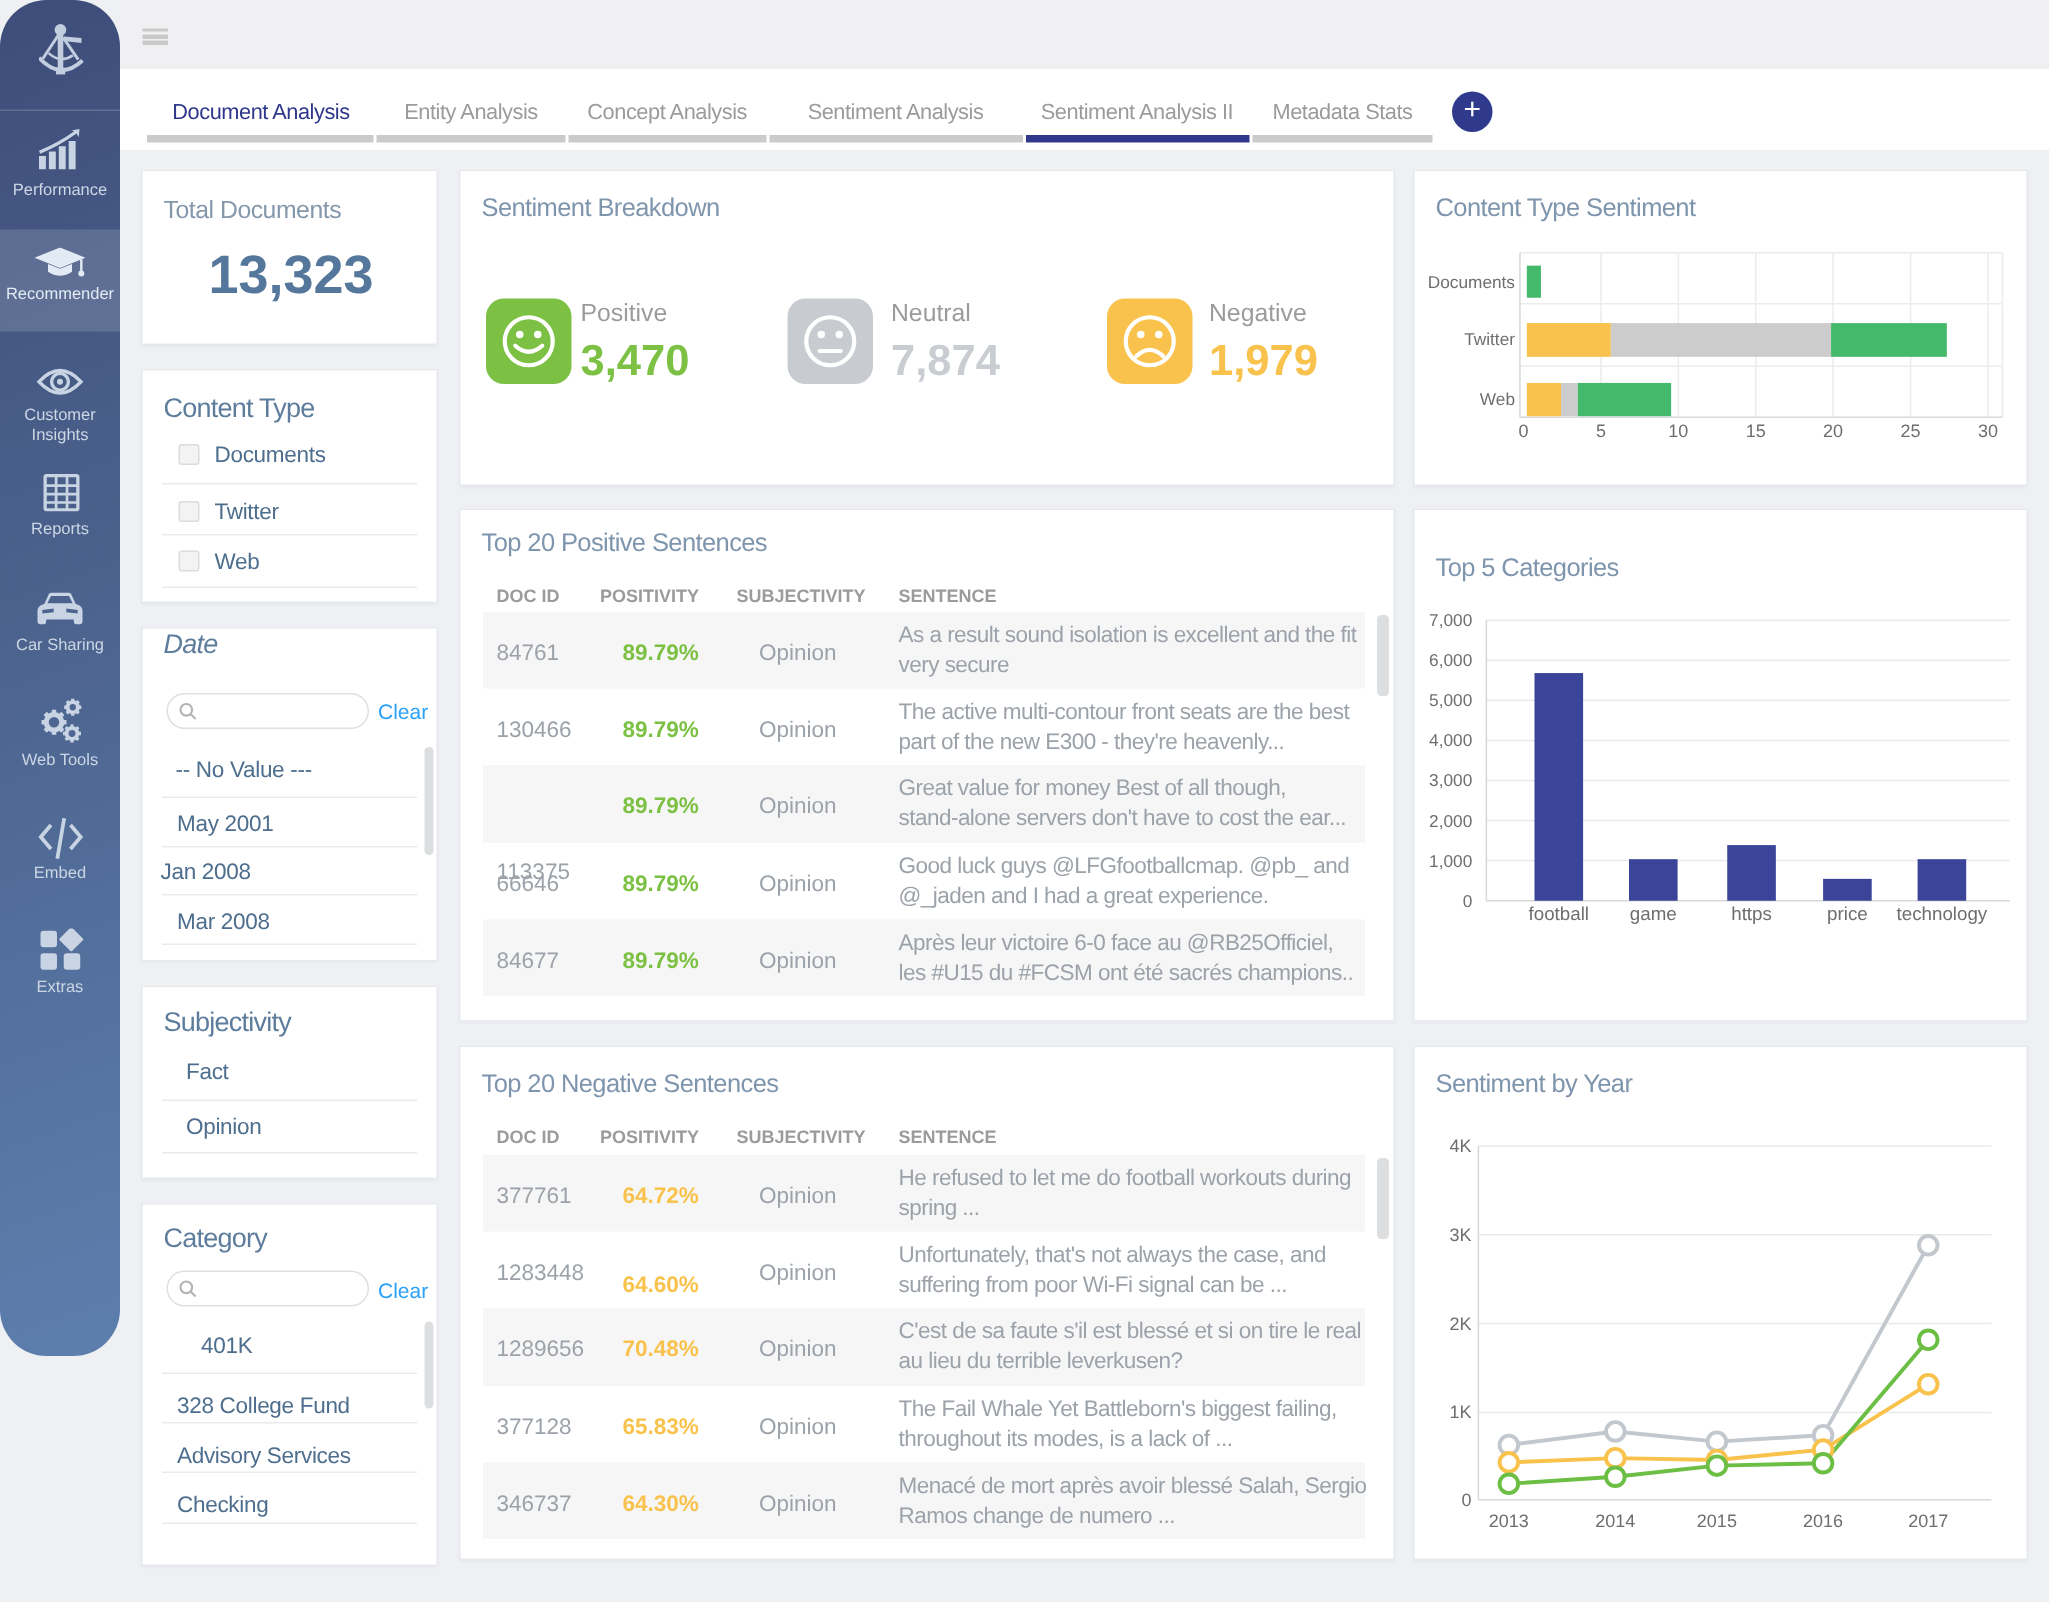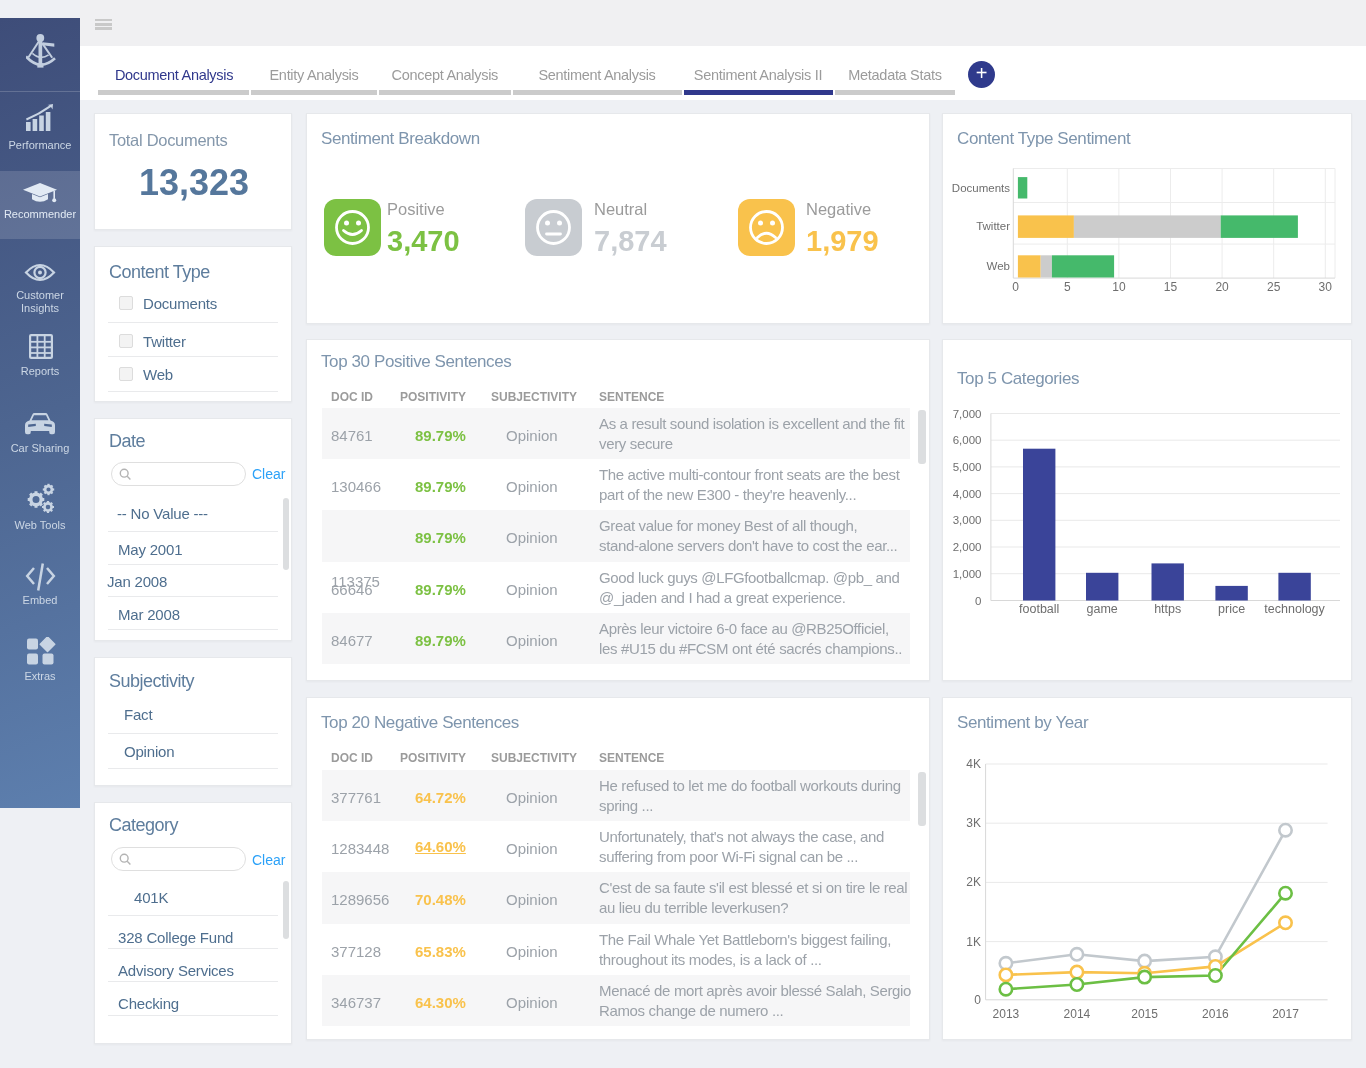--- a/index.html
+++ b/index.html
@@ -1,20 +1,20 @@
 <!DOCTYPE html>
 <html><head>
 <meta charset="utf-8">
 <style>
 * { margin:0; padding:0; box-sizing:border-box; }
 html,body { width:1366px; height:1068px; overflow:hidden; font-family:"Liberation Sans", sans-serif; background:#eef0f4; }
 #page { position:relative; width:1366px; height:1068px; }
 .abs { position:absolute; }
 
-#sidebar { position:absolute; left:0; top:18px; width:80px; height:790px; background:linear-gradient(160deg,#3e4d79 0%,#4d6590 50%,#5d7fae 100%); }
+#sidebar { position:absolute; left:0; top:0; width:80px; height:904px; background:linear-gradient(160deg,#3e4d79 0%,#4d6590 50%,#5d7fae 100%);border-radius:31px; }
 .sb-active { position:absolute; left:0; top:153px; width:80px; height:68px; background:rgba(255,255,255,0.14); }
 .sb-label { position:absolute; width:80px; text-align:center; color:#ccd7e5; font-size:11px; line-height:12.5px; }
 .sb-ico { position:absolute; left:0; width:80px; text-align:center; }
 #sb-sep { position:absolute; left:0; top:73px; width:80px; height:1px; background:rgba(255,255,255,0.18); }
 
 #topbar { position:absolute; left:80px; top:0; width:1286px; height:46px; background:#f0f0f2; }
 .burger-bar { position:absolute; left:15px; width:17px; height:2.6px; background:#c9c9c9; }
 #tabbar { position:absolute; left:80px; top:46px; width:1286px; height:54px; background:#ffffff; }
 .tab { position:absolute; top:21px; font-size:14.5px; letter-spacing:-0.3px; color:#9b9b9b; white-space:nowrap; transform:translateX(-50%); }
 .tab.active { color:#30388c; }
@@ -191,21 +191,21 @@
       <div class="item" style="left:48px; top:48px;">Documents</div>
     <div class="divider" style="top:75px;"></div>
     <div class="checkbox" style="top:87px;"></div>
       <div class="item" style="left:48px; top:86px;">Twitter</div>
     <div class="divider" style="top:109px;"></div>
     <div class="checkbox" style="top:120px;"></div>
       <div class="item" style="left:48px; top:119px;">Web</div>
     <div class="divider" style="top:144px;"></div>
   </div>
   <div class="card" id="c-date" style="left:94px; top:418px; width:198px; height:223px;">
-    <div class="ftitle" style="top:12px;">Date</div>
+    <div class="ftitle" style="top:0;font-style:italic;">Date</div>
     <div class="searchpill" style="top:43px;"></div>
     <svg class="abs" style="left:24px; top:49px;" width="13" height="13" viewBox="0 0 13 13">
         <circle cx="5.2" cy="5.2" r="3.9" fill="none" stroke="#b3b3b3" stroke-width="1.4"></circle>
         <line x1="8.2" y1="8.2" x2="11.4" y2="11.4" stroke="#b3b3b3" stroke-width="1.4"></line>
       </svg>
     <div class="clearlink" style="left:157px; top:47px;">Clear</div>
     <div class="item" style="left:22px; top:86px;">-- No Value ---</div>
     <div class="divider" style="top:112px;"></div>
     <div class="item" style="left:23px; top:122px;">May 2001</div>
     <div class="divider" style="top:145px;"></div>
@@ -268,21 +268,21 @@
           <circle cx="28.5" cy="28.5" r="16" fill="none" stroke="#fff" stroke-width="2.8"></circle>
           <circle cx="22.5" cy="24" r="2.5" fill="#fff"></circle>
           <circle cx="34.5" cy="24" r="2.5" fill="#fff"></circle>
           <path d="M19.5 38.5 Q28.5 30 37.5 38.5" fill="none" stroke="#fff" stroke-width="2.8" stroke-linecap="round"></path>
         </svg>
     </div>
     <div class="tile-label" style="left:499px;">Negative</div>
     <div class="tile-num" style="left:499px; color:#f9c24c;">1,979</div>
   </div>
   <div class="card" id="c-pos" style="left:306px; top:339px; width:624px; height:342px;">
-    <div class="ctitle" style="top:12px;">Top 30 Positive Sentences</div>
+    <div class="ctitle" style="top:12px;">Top 20 Positive Sentences</div>
     <div class="th" style="left:24px; top:50px;">DOC ID</div>
     <div class="th" style="left:93px; top:50px;">POSITIVITY</div>
     <div class="th" style="left:184px; top:50px;">SUBJECTIVITY</div>
     <div class="th" style="left:292px; top:50px;">SENTENCE</div>
     <div class="trow odd" style="top:68px;">
       <div class="td" style="left:9px; top:19px;">84761</div>
       <div class="td green" style="left:93px; top:19px;">89.79%</div>
       <div class="td" style="left:184px; top:19px;">Opinion</div>
       <div class="sentence">As a result sound isolation is excellent and the fit<br>very secure</div>
     </div>
@@ -319,21 +319,21 @@
     <div class="th" style="left:184px; top:53px;">SUBJECTIVITY</div>
     <div class="th" style="left:292px; top:53px;">SENTENCE</div>
     <div class="trow odd" style="top:72px;">
       <div class="td" style="left:9px; top:19px;">377761</div>
       <div class="td orange" style="left:93px; top:19px;">64.72%</div>
       <div class="td" style="left:184px; top:19px;">Opinion</div>
       <div class="sentence">He refused to let me do football workouts during<br>spring ...</div>
     </div>
     <div class="trow" style="top:123.2px;">
       <div class="td" style="left:9px; top:19px;">1283448</div>
-      <div class="td orange" style="left:93px; top:17px;text-decoration:underline;">64.60%</div>
+      <div class="td orange" style="left:93px; top:27px;">64.60%</div>
       <div class="td" style="left:184px; top:19px;">Opinion</div>
       <div class="sentence">Unfortunately, that's not always the case, and<br>suffering from poor Wi-Fi signal can be ...</div>
     </div>
     <div class="trow odd" style="top:174.4px;">
       <div class="td" style="left:9px; top:19px;">1289656</div>
       <div class="td orange" style="left:93px; top:19px;">70.48%</div>
       <div class="td" style="left:184px; top:19px;">Opinion</div>
       <div class="sentence">C'est de sa faute s'il est blessé et si on tire le real<br>au lieu du terrible leverkusen?</div>
     </div>
     <div class="trow" style="top:225.6px;">

